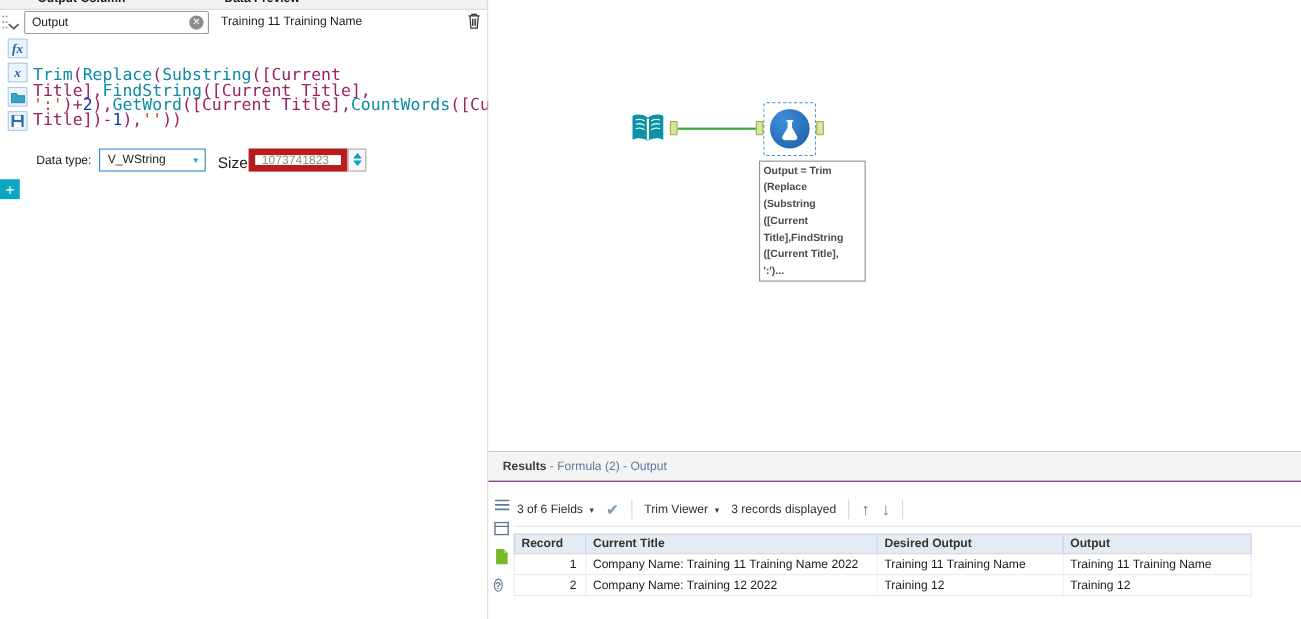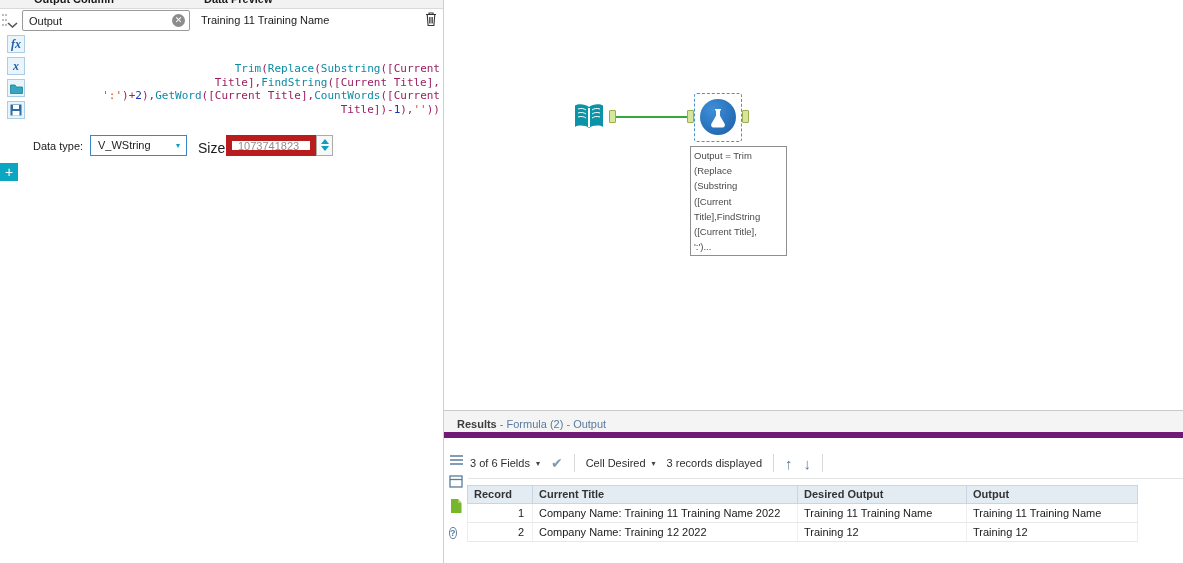--- a/index.html
+++ b/index.html
@@ -18,21 +18,21 @@
              font-family:"Liberation Sans",sans-serif;font-size:11px;padding:1px 0 0 6px;color:#222;background:transparent;}
   .clear-btn{position:absolute;right:4px;top:3px;width:13px;height:13px;border-radius:50%;background:#8c8c8c;
              color:#fff;font-size:9px;line-height:13px;text-align:center;cursor:pointer;}
   .preview-text{position:absolute;left:201px;top:14px;font-size:11px;color:#1a1a1a;white-space:nowrap;}
   .trash{position:absolute;left:424px;top:11px;cursor:pointer;}
   .ed-icon{position:absolute;left:7px;width:18px;height:18px;display:flex;align-items:center;justify-content:center;
            background:#eaf4fb;border:1px solid #abcde6;box-sizing:border-box;cursor:pointer;text-align:right;}
   .fx-glyph{font-family:"Liberation Serif",serif;font-style:italic;font-weight:bold;font-size:12px;color:#1f5fa8;}
   .var-glyph{font-family:"Liberation Serif",serif;font-style:italic;font-weight:bold;font-size:12px;color:#1f5fa8;}
   .formula-box{position:absolute;left:30px;top:35px;width:410px;height:100px;cursor:text;
-               font-family:"DejaVu Sans Mono",monospace;font-size:11px;line-height:13.5px;white-space:pre;text-align:right;}
+               font-family:"DejaVu Sans Mono",monospace;font-size:15px;line-height:13.5px;white-space:pre;}
   .fline{height:13.5px;}
   .tok-fn{color:#0c8aa6;}
   .tok-fld{color:#9c2063;}
   .tok-p{color:#9c2063;}
   .tok-str{color:#d04f1c;}
   .tok-num{color:#1a34b8;}
   .dt-label{position:absolute;left:33px;top:140px;font-size:11px;color:#1a1a1a;}
   .dt-select{position:absolute;left:90px;top:135px;width:97px;height:21px;border:1px solid #3a87c8;background:#fff;
              box-sizing:border-box;font-size:11px;line-height:19px;padding-left:7px;cursor:pointer;}
   .dd-caret{position:absolute;right:6px;top:0;color:#0a9fbf;font-size:8px;line-height:19px;}
@@ -55,25 +55,25 @@
   .anchor{position:absolute;width:7px;height:13px;background:#d6e69b;border:1px solid #9aac4e;box-sizing:border-box;
           border-radius:1px;cursor:pointer;}
   .wire{position:absolute;left:172px;top:116px;width:72px;height:2px;background:#37a83c;}
   .sel-box{position:absolute;left:250px;top:93px;width:48px;height:49px;border:1px dashed #4a90d9;border-radius:3px;
            box-sizing:border-box;cursor:pointer;}
   .formula-circle{position:absolute;left:5px;top:5px;width:36px;height:36px;border-radius:50%;
                   background:radial-gradient(circle at 35% 30%, #3d8fd8, #1b5ea6);
                   display:flex;align-items:center;justify-content:center;}
   .annotation{position:absolute;left:246px;top:146px;width:97px;height:110px;border:1px solid #8f8f8f;background:#fff;
               box-sizing:border-box;padding:1px 3px;cursor:pointer;}
-  .annotation div{font-size:9.5px;font-weight:normal;color:#4a4a4a;line-height:15.2px;white-space:nowrap;overflow:hidden;}
+  .annotation div{font-size:9.5px;font-weight:bold;color:#4a4a4a;line-height:15.2px;white-space:nowrap;overflow:hidden;}
 
   
   .results{position:absolute;left:444px;top:410px;width:739px;height:153px;background:#fff;border-top:1px solid #c9c9c9;}
-  .res-hdr{position:absolute;left:0;top:0;width:739px;height:27px;background:#f4f4f4;border-bottom:6px solid #701a75;
+  .res-hdr{position:absolute;left:0;top:0;width:739px;height:27px;background:#f4f4f4;border-bottom:1px solid #701a75;
            box-sizing:border-box;font-size:11px;line-height:26px;padding-left:13px;}
   .res-title{font-weight:bold;color:#3c3c3c;}
   .res-sub{color:#5a7a9e;}
   .res-toolbar{position:absolute;left:26px;top:37px;height:30px;display:flex;align-items:center;gap:11px;
                font-size:11px;color:#2e2e2e;}
   .tb-item{display:inline-flex;align-items:center;cursor:pointer;white-space:nowrap;}
   .tb-caret{color:#444;font-size:8px;margin-left:6px;}
   .tb-check{color:#7f9aaa;font-size:14px;cursor:pointer;}
   .tb-sep{width:1px;height:18px;background:#d8d8d8;}
   .tb-arrow{color:#5b7b9d;font-size:15px;cursor:pointer;line-height:15px;}
@@ -244,21 +244,21 @@
     </span>
 
     <div class="res-toolbar">
       <span class="tb-item">
         <span>3 of 6 Fields</span>
         <span class="tb-caret">▾</span>
       </span>
       <span class="tb-check">✔</span>
       <span class="tb-sep"></span>
       <span class="tb-item">
-        <span>Cell Desired</span>
+        <span>Trim Viewer</span>
         <span class="tb-caret">▾</span>
       </span>
       <span>3 records displayed</span>
       <span class="tb-sep"></span>
       <span class="tb-arrow">↑</span>
       <span class="tb-arrow">↓</span>
       <span class="tb-sep"></span>
     </div>
     <div class="tb-line"></div>
 

